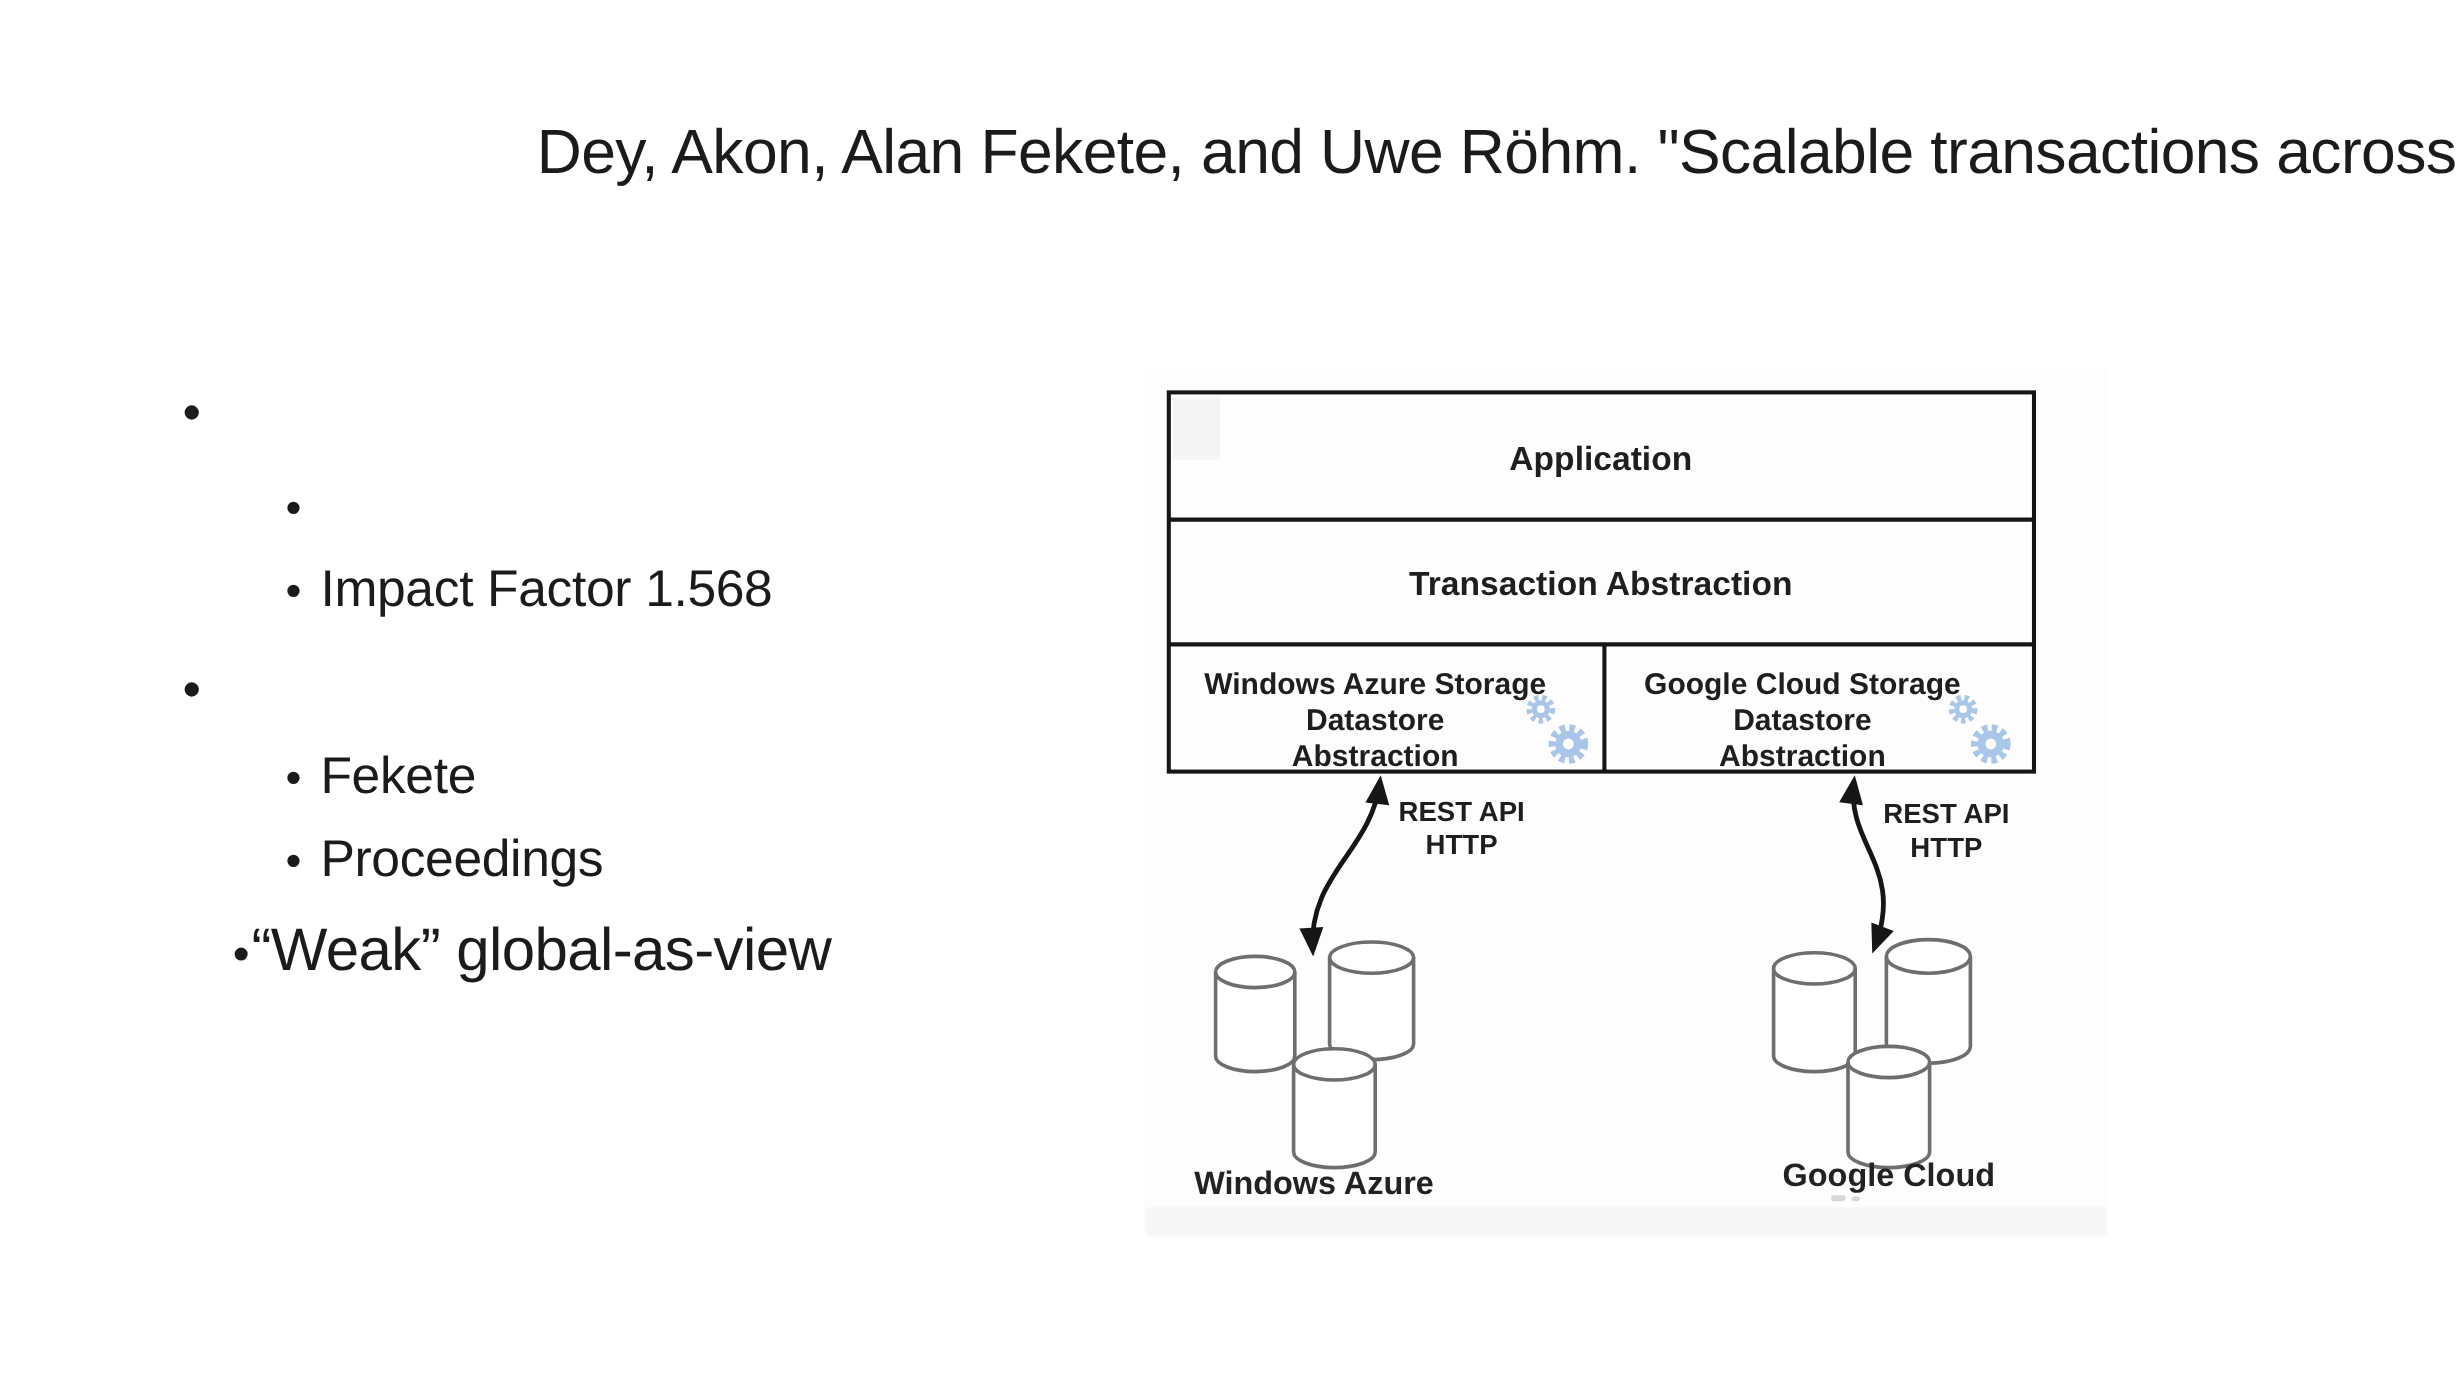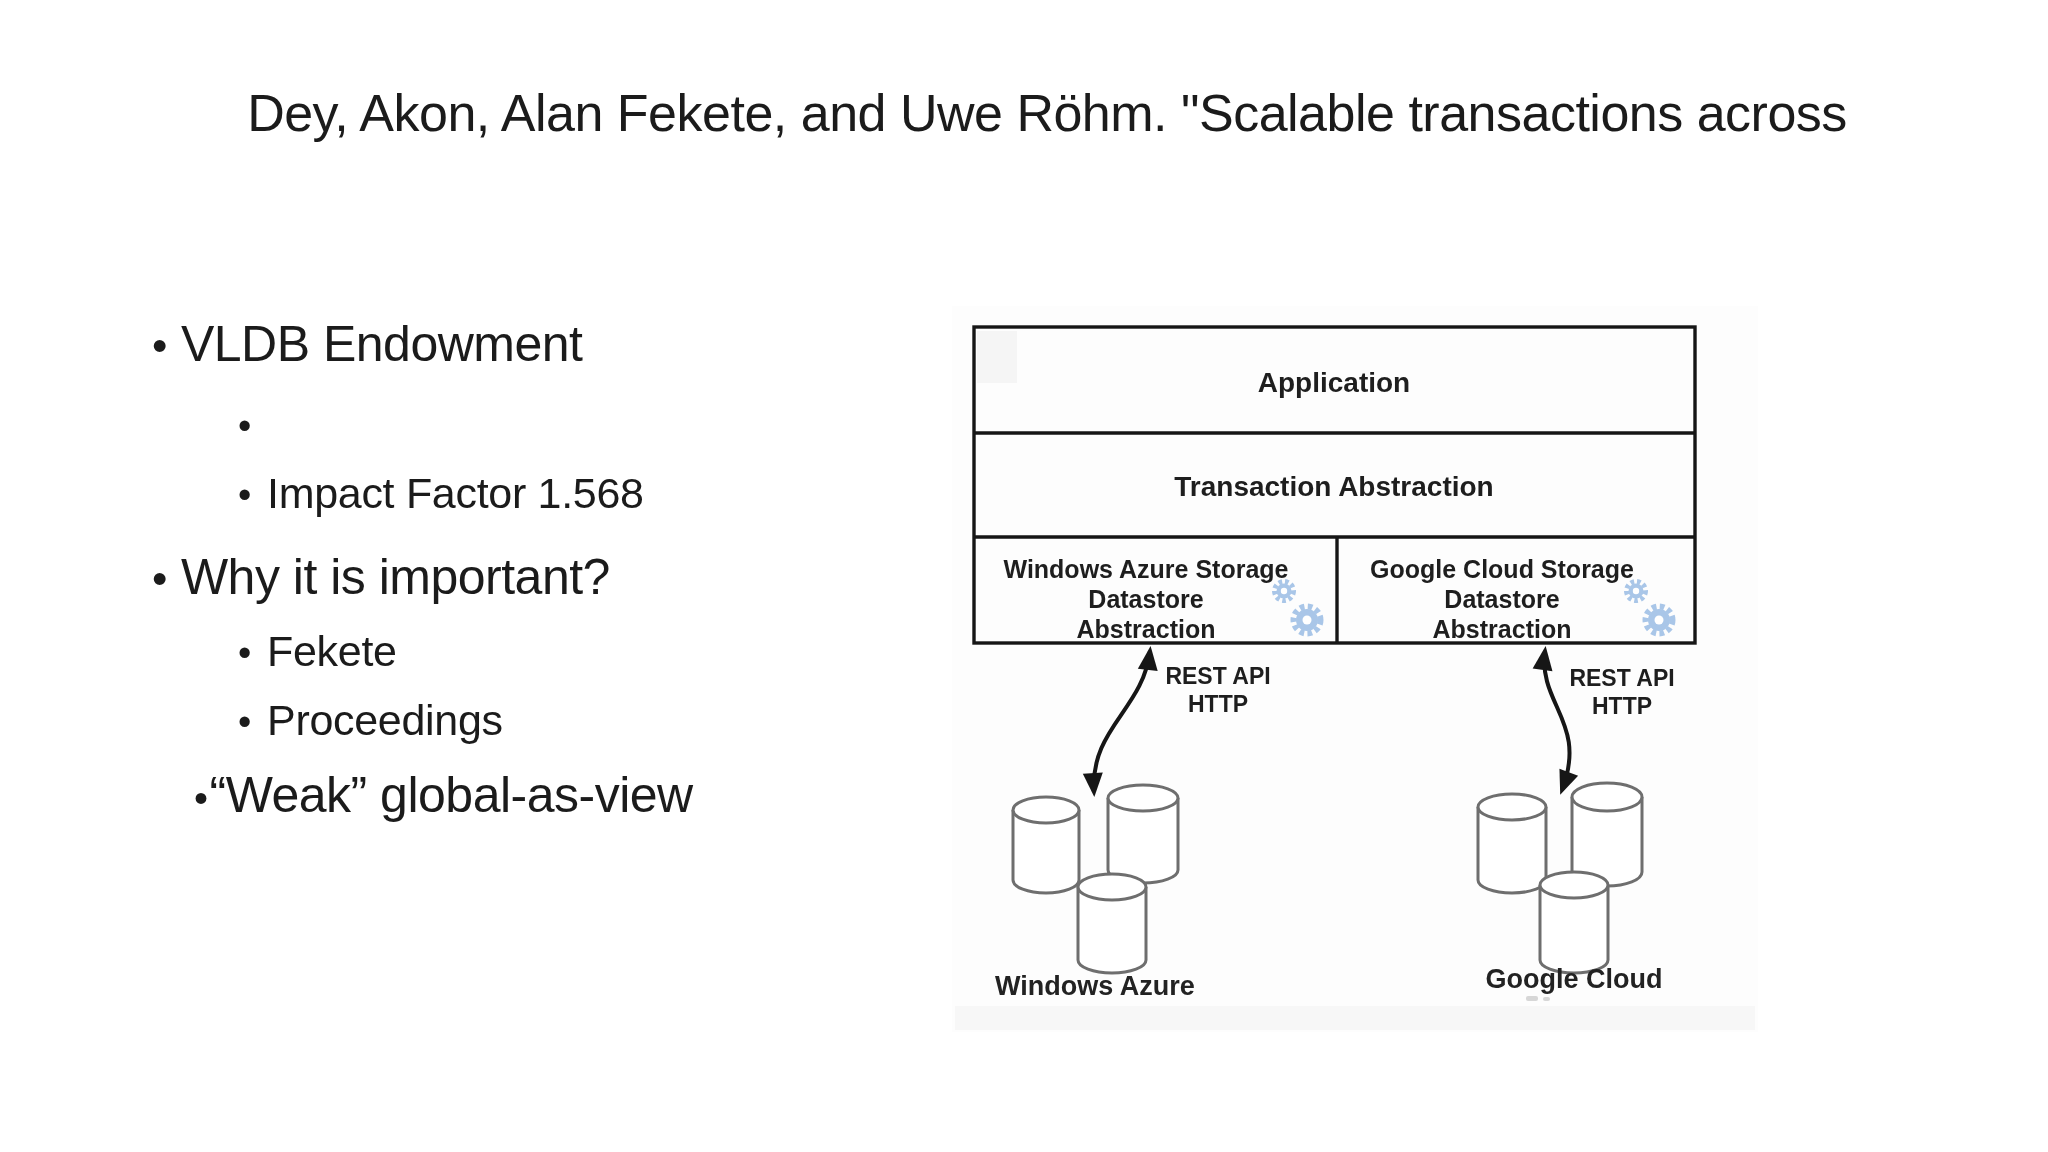--- a/index.html
+++ b/index.html
@@ -2,22 +2,22 @@
 <html><head>
 <meta charset="utf-8">
 <style>
   html,body{margin:0;padding:0;background:#ffffff;}
   .slide{
     position:relative;width:2048px;height:1152px;background:#ffffff;overflow:hidden;
     font-family:"Liberation Sans",sans-serif;color:#1b1b1b;
   }
   
   .title{
-    position:absolute;left:47px;top:80px;width:2000px;
-    text-align:center;font-size:52px;line-height:66px;letter-spacing:-0.5px;color:#1b1b1b;
+    position:absolute;left:47px;top:94px;width:2000px;
+    text-align:right;font-size:52px;line-height:66px;letter-spacing:-0.5px;color:#1b1b1b;
   }
   .title i{font-style:italic;}
   
   .bullets{position:absolute;left:150px;top:313px;width:780px;}
   .b{display:flex;align-items:baseline;white-space:nowrap;}
   .b .dot{flex:0 0 auto;}
   .l1{font-size:50px;line-height:62px;letter-spacing:-0.5px;}
   .l1 .dot{padding-left:2px;margin-right:14px;font-size:44px;}
   .l2{font-size:43px;line-height:54px;padding-left:88px;letter-spacing:-0.3px;}
   .l2 .dot{margin-right:16px;font-size:38px;}
@@ -42,32 +42,30 @@
 
 <div class="slide">
 
   <div class="title">
     <div class="title-line"><span>Dey, Akon, Alan Fekete, and Uwe Röhm. "Scalable transactions across</span><i></i><span></span></div>
   </div>
 
   <div class="bullets">
     <div class="b l1 i1">
         <span class="dot">•</span>
-        <span>VLDB Endowment</span>
       </div>
     <div class="b l2 i2">
         <span class="dot">•</span>
       </div>
     <div class="b l2 i3">
         <span class="dot">•</span>
         <span>Impact Factor 1.568</span>
       </div>
     <div class="b l1 i4">
         <span class="dot">•</span>
-        <span>Why it is important?</span>
       </div>
     <div class="b l2 i5">
         <span class="dot">•</span>
         <span>Fekete</span>
       </div>
     <div class="b l2 i6">
         <span class="dot">•</span>
         <span>Proceedings</span>
       </div>
     <div class="b weak i7">

